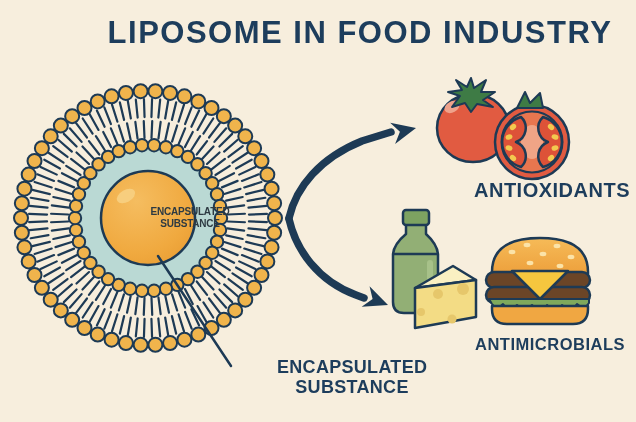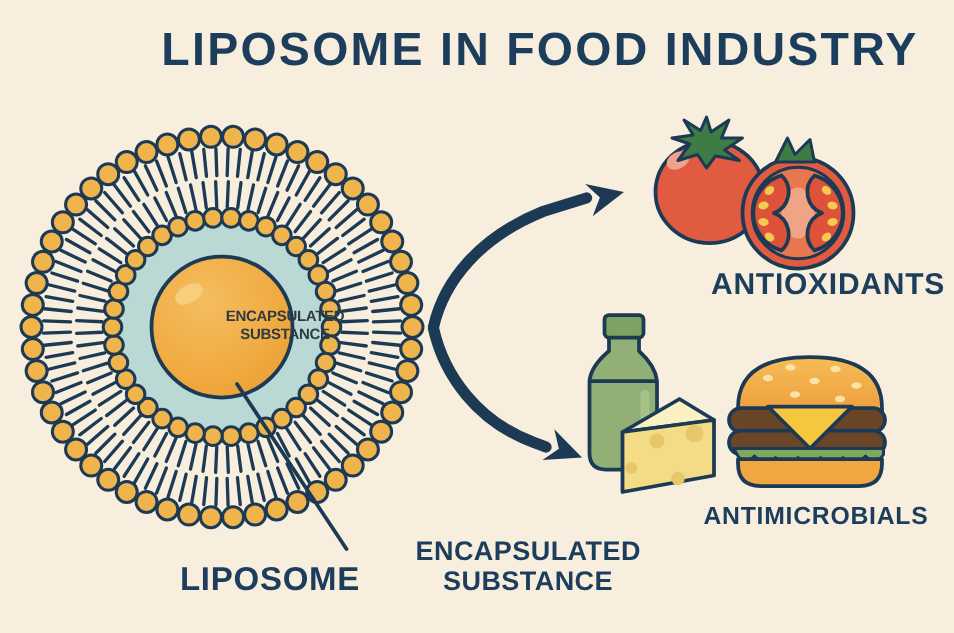--- a/index.html
+++ b/index.html
@@ -7,21 +7,21 @@
   }
   html,body{margin:0;padding:0;background:var(--background);}
   .canvas{
     position:relative;width:636px;height:422px;overflow:hidden;
     background:var(--background);
     font-family:"Liberation Sans", sans-serif;
   }
   .lbl{position:absolute;color:var(--text-navy);font-weight:bold;text-align:center;padding-left:42px;}
   .title{left:0;top:15px;width:636px;font-size:31px;letter-spacing:1.5px;line-height:36px;}
   .antiox{left:432px;top:179px;width:150px;font-size:20px;letter-spacing:.5px;}
-  .antimic{left:421px;top:335px;width:162px;font-size:16.5px;letter-spacing:.5px;}
+  .antimic{left:421px;top:335px;width:162px;font-size:16.5px;letter-spacing:.5px;text-align:right;}
   .liposome-lbl{left:68px;top:373px;width:140px;font-size:22px;letter-spacing:.5px;}
   .callout-lbl{left:235px;top:357px;width:150px;font-size:18px;line-height:20px;letter-spacing:.3px;}
   .core-lbl{left:100px;top:206px;width:96px;font-size:10px;line-height:12px;
             color:var(--core-text);letter-spacing:-0.2px;}
   svg{position:absolute;left:0;top:0;}
   .oln{stroke:var(--navy);stroke-width:2.5;stroke-linejoin:round;stroke-linecap:round;}
   .thin{stroke-width:2;}
   .arrow{fill:none;stroke:var(--navy);stroke-width:7.5;stroke-linecap:round;}
   .arrowhead{fill:var(--navy);stroke:none;}
   .f-teal{fill:var(--interior-teal);}
@@ -401,19 +401,18 @@
 
   <div class="lbl title">LIPOSOME IN FOOD INDUSTRY</div>
 
   <div class="lbl core-lbl">
     <div>ENCAPSULATED</div>
     <div>SUBSTANCE</div>
   </div>
 
   <div class="lbl antiox">ANTIOXIDANTS</div>
   <div class="lbl antimic">ANTIMICROBIALS</div>
-  <div class="lbl liposome-lbl">LIPOSOME</div>
 
   <div class="lbl callout-lbl">
     <div>ENCAPSULATED</div>
     <div>SUBSTANCE</div>
   </div>
 </div>
 
 </body></html>

